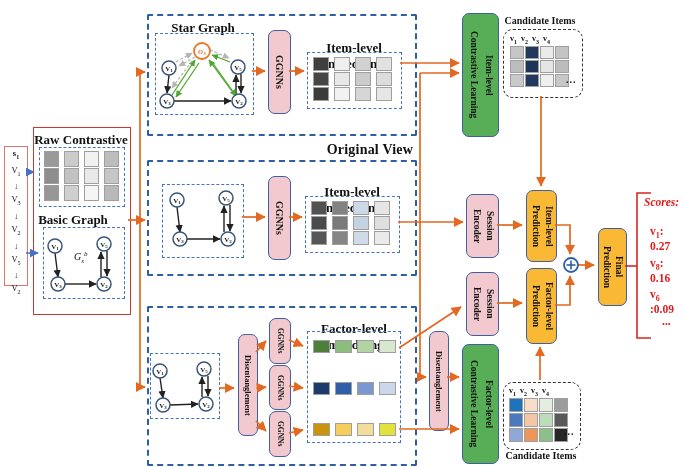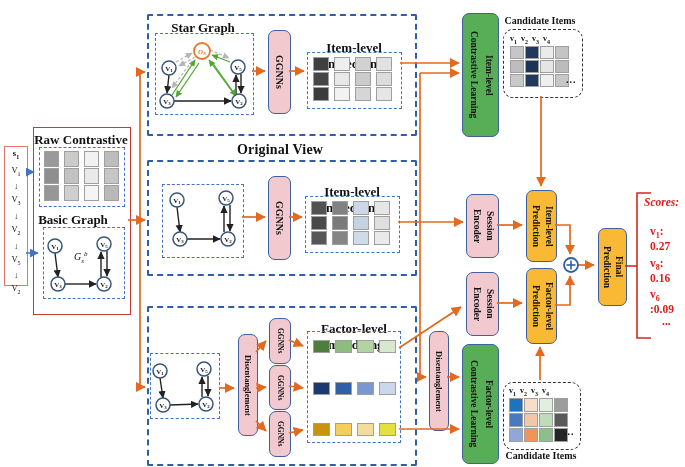--- a/index.html
+++ b/index.html
@@ -104,21 +104,21 @@
         <span class="gcell" style="background: rgb(220, 220, 220);"></span>
       </div>
       <div class="grow">
         <span class="gcell" style="background: rgb(59, 59, 59);"></span>
         <span class="gcell" style="background: rgb(242, 242, 242);"></span>
         <span class="gcell" style="background: rgb(214, 214, 214);"></span>
         <span class="gcell" style="background: rgb(230, 230, 230);"></span>
       </div>
     </div>
 
-  <div class="abs t-main" style="left:147px;top:142px;width:266px;font-size:14px;">Original View</div>
+  <div class="abs t-main" style="left:147px;top:142px;width:266px;font-size:14px;text-align:right;">Original View</div>
   <div class="abs dashview" style="left:147px;top:160px;width:266px;height:112px;"></div>
   <div class="abs indash" style="left:162px;top:184px;width:80px;height:72px;"></div>
   <div class="abs pinkbox vwrap" style="left:268px;top:176px;width:21px;height:82px;">
     <div class="vtext" style="font-size:10px;">GGNNs</div>
   </div>
   <div class="abs t-sub" style="left:303px;top:184px;width:98px;">Item-level Embeddings</div>
   <div class="abs indash" style="left:305px;top:196px;width:93px;height:55px;"></div>
   <div class="abs cells" style="left:311px;top:201px;--cw:16px;--ch:14px;--rg:1px;--cg:5px;">
       <div class="grow">
         <span class="gcell" style="background: rgb(82, 82, 82);"></span>

